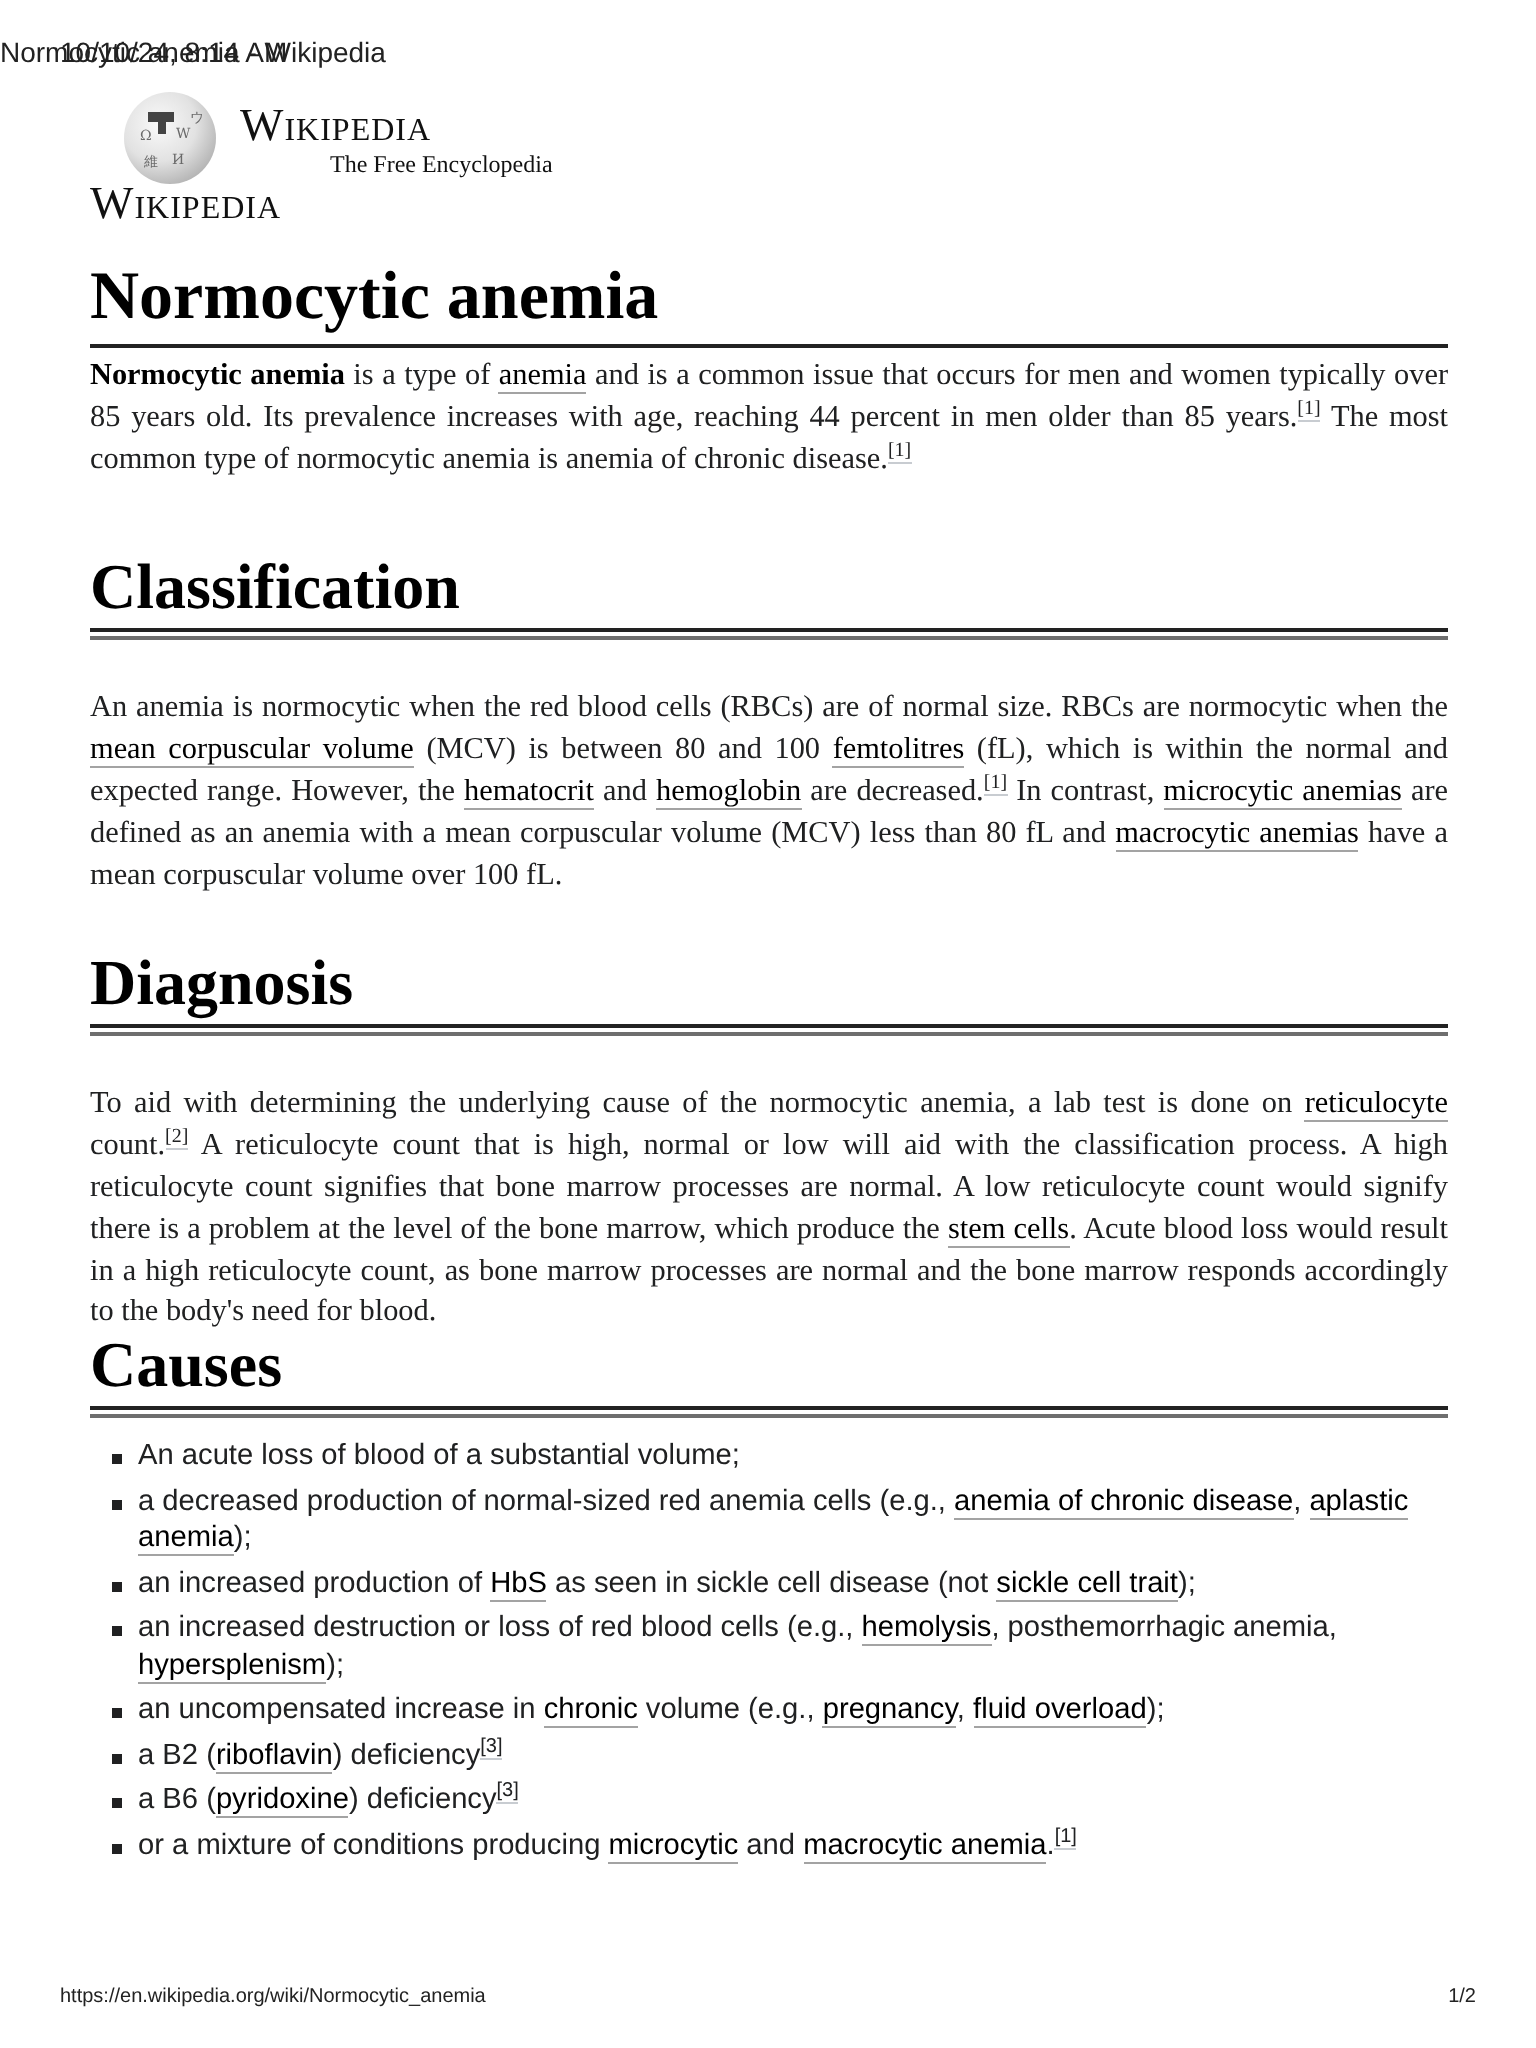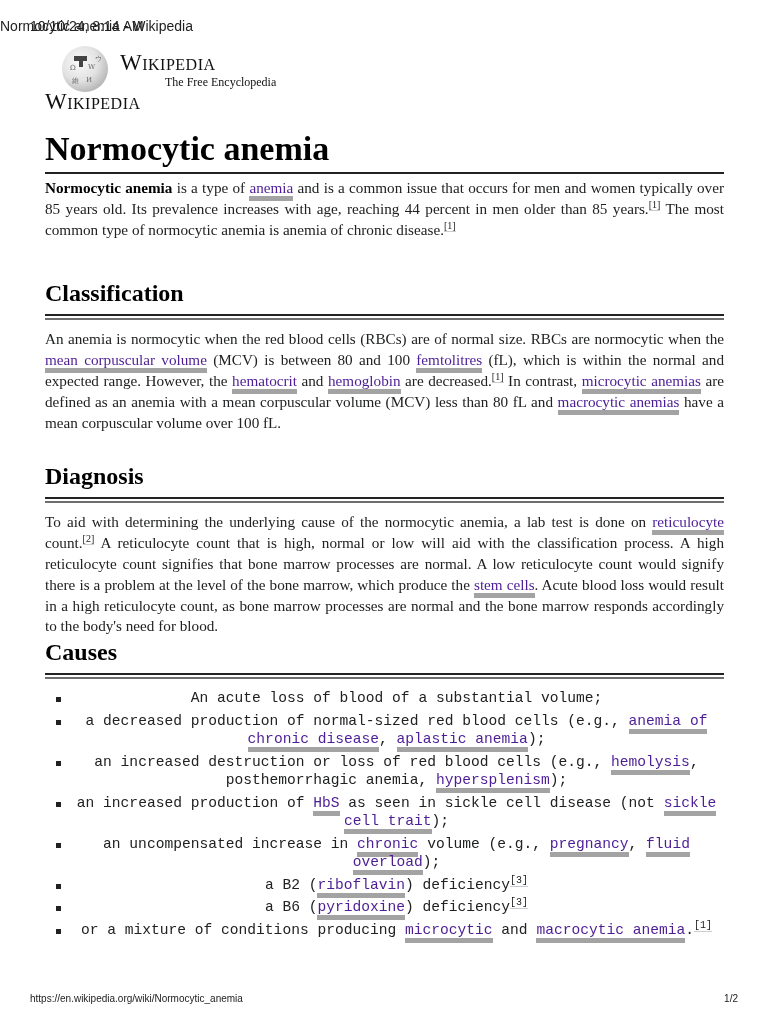--- a/index.html
+++ b/index.html
@@ -40,39 +40,39 @@
     h1 {
       margin: 0; font-family: "Liberation Serif", serif; font-weight: bold; font-size: 34px;
       line-height: 46px; color: #000; border-bottom: 2px solid #222; padding-bottom: 0;
     }
     p {
       margin: 0; font-family: "Liberation Serif", serif; font-size: 15.2px; line-height: 20.8px;
       text-align: justify; color: #202122;
     }
     .lead { margin-top: 4px; }
     h2 {
-      margin: 0; font-family: "Liberation Serif", serif; font-weight: bold; font-size: 24px;
+      margin: 0; font-family: "Liberation Serif", serif; font-weight: bold; font-size: 32px;
       line-height: 30px; color: #000; position: relative; padding-bottom: 8px;
     }
     h2::after {
       content: ""; position: absolute; left: 0; right: 0; bottom: 0; height: 2px; background: #222;
       box-shadow: 0 4px 0 #6e6e6e;
     }
     .sec-class { margin-top: 38px; }
     .sec-diag { margin-top: 28px; }
     .sec-causes { }
-    .sec-body { margin-top: 13px; }
-    a.wl { color: #4c1d95; text-decoration: none; border-bottom: 5px solid #a3a3a3; }
+    .sec-body { margin-top: 28px; }
+    a.wl { color: #000000; text-decoration: none; border-bottom: 1px solid #a3a3a3; }
     sup.ref { font-size: 10px; line-height: 0; vertical-align: 6px; }
     sup.ref a { color: #202122; text-decoration: none; border-bottom: 1px solid #c8ccd1; }
     b { color: #000; }
 
     ul.causes {
       margin: 14px 0 0 0; padding: 0 0 0 24px; list-style: none;
-      font-family: Liberation Mono, monospace; font-size: 14.6px; line-height: 18.5px; color: #202122; text-align: center;
+      font-family: Liberation Sans, sans-serif; font-size: 14.6px; line-height: 18.5px; color: #202122;
     }
     ul.causes li { position: relative; margin-bottom: 4px; }
     ul.causes li::before {
       content: ""; position: absolute; left: -13px; top: 8px; width: 5px; height: 5px; background: #202122;
     }
     ul.causes sup.ref { font-size: 10px; vertical-align: 6px; }
 
     .print-footer {
       position: absolute; top: 993px; left: 0; width: 768px;
       font-family: "Liberation Sans", sans-serif; font-size: 10px; color: #222;
@@ -111,23 +111,23 @@
   <h2 class="sec-class">Classification</h2>
   <p class="sec-body"><span>An anemia is normocytic when the red blood cells (RBCs) are of normal size. RBCs are normocytic when the </span><a class="wl" href="#">mean corpuscular volume</a><span> (MCV) is between 80 and 100 </span><a class="wl" href="#">femtolitres</a><span> (fL), which is within the normal and expected range. However, the </span><a class="wl" href="#">hematocrit</a><span> and </span><a class="wl" href="#">hemoglobin</a><span> are decreased.</span><sup class="ref"><a href="#">[1]</a></sup><span> In contrast, </span><a class="wl" href="#">microcytic anemias</a><span> are defined as an anemia with a mean corpuscular volume (MCV) less than 80 fL and </span><a class="wl" href="#">macrocytic anemias</a><span> have a mean corpuscular volume over 100 fL.</span></p>
 
   <h2 class="sec-diag">Diagnosis</h2>
   <p class="sec-body"><span>To aid with determining the underlying cause of the normocytic anemia, a lab test is done on </span><a class="wl" href="#">reticulocyte</a><span> count.</span><sup class="ref"><a href="#">[2]</a></sup><span> A reticulocyte count that is high, normal or low will aid with the classification process. A high reticulocyte count signifies that bone marrow processes are normal. A low reticulocyte count would signify there is a problem at the level of the bone marrow, which produce the </span><a class="wl" href="#">stem cells</a><span>. Acute blood loss would result in a high reticulocyte count, as bone marrow processes are normal and the bone marrow responds accordingly to the body's need for blood.</span></p>
 
   <h2 class="sec-causes">Causes</h2>
 
   <ul class="causes">
     <li><span>An acute loss of blood of a substantial volume;</span></li>
-    <li><span>a decreased production of normal-sized red blood cells (e.g., </span><a class="wl" href="#">anemia of chronic disease</a><span>, </span><a class="wl" href="#">aplastic anemia</a><span>);</span></li>
+    <li><span>a decreased production of normal-sized red anemia cells (e.g., </span><a class="wl" href="#">anemia of chronic disease</a><span>, </span><a class="wl" href="#">aplastic anemia</a><span>);</span></li>
+    <li><span>an increased production of </span><a class="wl" href="#">HbS</a><span> as seen in sickle cell disease (not </span><a class="wl" href="#">sickle cell trait</a><span>);</span></li>
     <li><span>an increased destruction or loss of red blood cells (e.g., </span><a class="wl" href="#">hemolysis</a><span>, posthemorrhagic anemia, </span><a class="wl" href="#">hypersplenism</a><span>);</span></li>
-    <li><span>an increased production of </span><a class="wl" href="#">HbS</a><span> as seen in sickle cell disease (not </span><a class="wl" href="#">sickle cell trait</a><span>);</span></li>
     <li><span>an uncompensated increase in </span><a class="wl" href="#">chronic</a><span> volume (e.g., </span><a class="wl" href="#">pregnancy</a><span>, </span><a class="wl" href="#">fluid overload</a><span>);</span></li>
     <li><span>a B2 (</span><a class="wl" href="#">riboflavin</a><span>) deficiency</span><sup class="ref"><a href="#">[3]</a></sup></li>
     <li><span>a B6 (</span><a class="wl" href="#">pyridoxine</a><span>) deficiency</span><sup class="ref"><a href="#">[3]</a></sup></li>
     <li><span>or a mixture of conditions producing </span><a class="wl" href="#">microcytic</a><span> and </span><a class="wl" href="#">macrocytic anemia</a><span>.</span><sup class="ref"><a href="#">[1]</a></sup></li>
   </ul>
 </div>
 
 <div class="print-footer">
   <span class="url">https://en.wikipedia.org/wiki/Normocytic_anemia</span>
   <span class="page">1/2</span>

